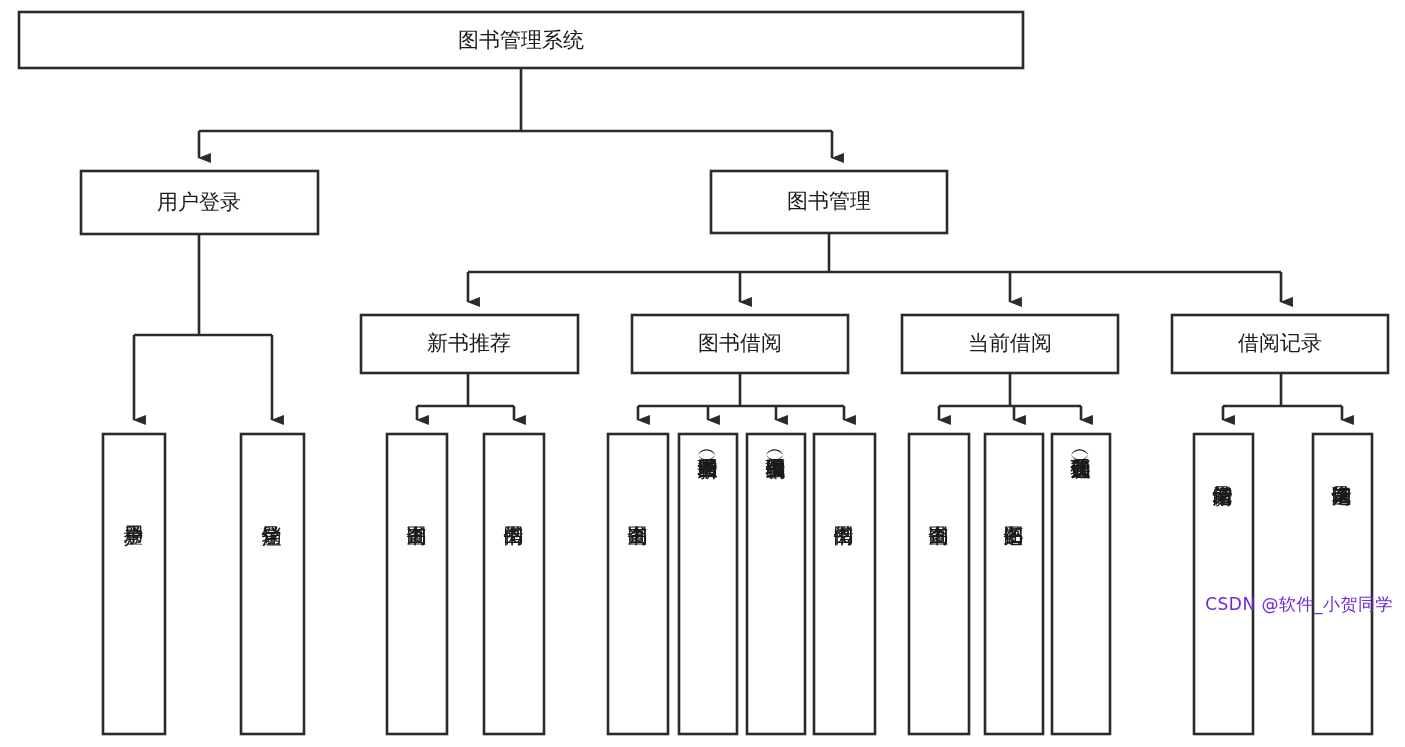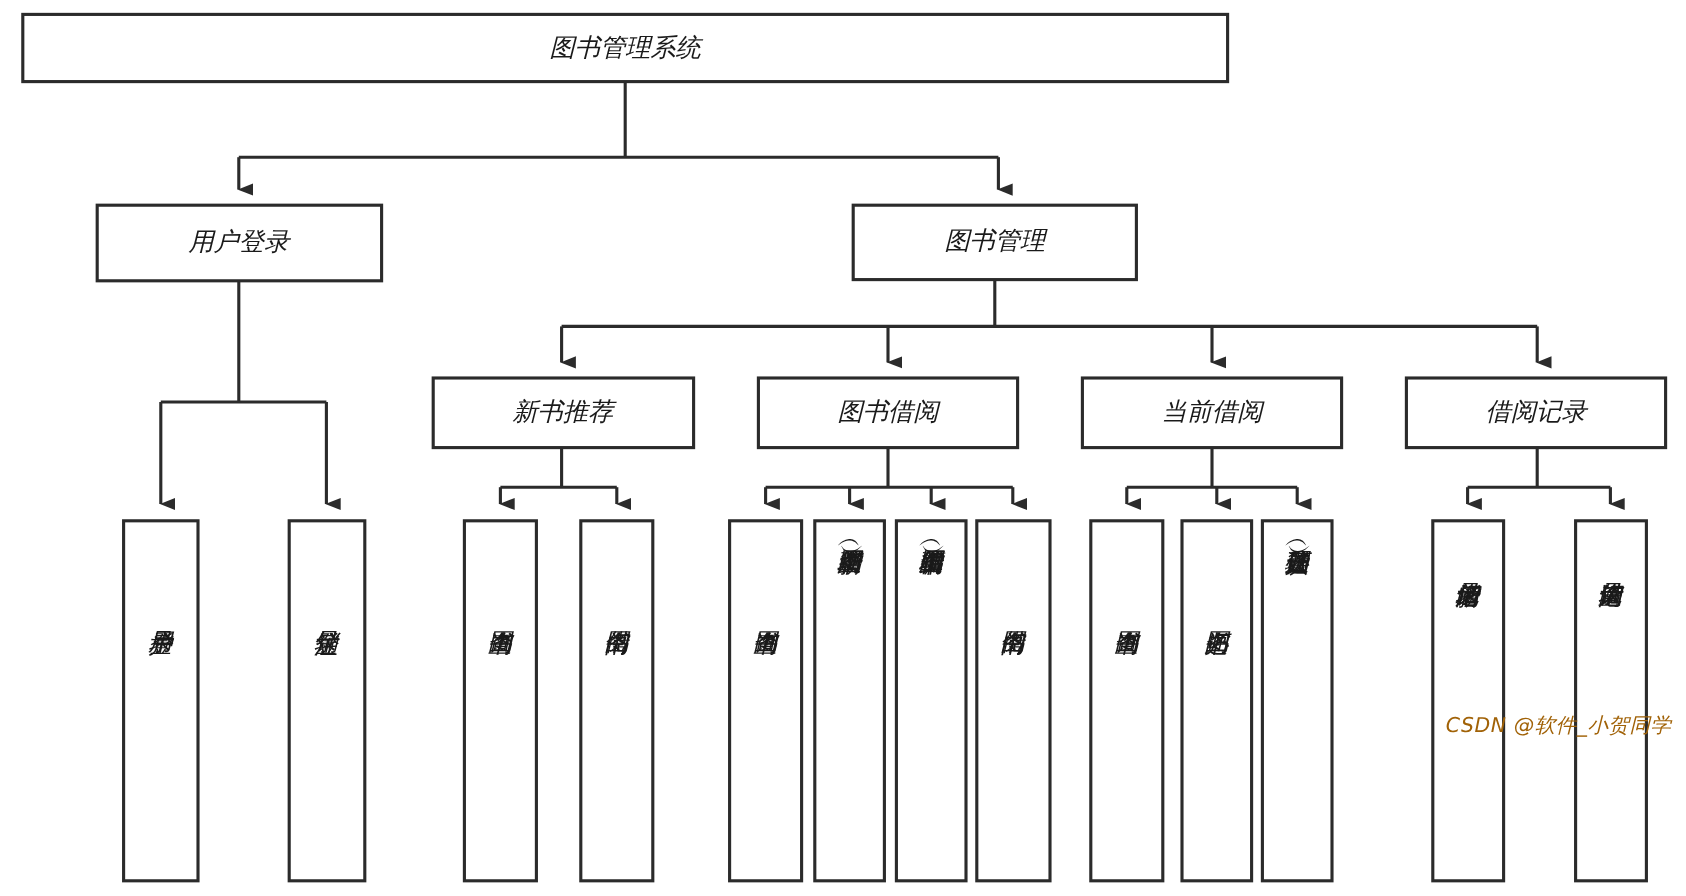--- a/index.html
+++ b/index.html
@@ -11,21 +11,20 @@
     width: 1405px;
     height: 747px;
     font-family: "DejaVu Sans", "Liberation Sans", sans-serif;
     overflow: hidden;
     position: relative;
   }
   #diagram-root {
     position: relative;
     width: 1405px;
     height: 622px;
-    font-style: italic;
   }
   svg.flow {
     position: absolute;
     top: 0;
     left: 0;
     width: 1405px;
     height: 747px;
     display: block;
   }
   .node-box {
@@ -52,21 +51,21 @@
     text-anchor: middle;
     font-family: "DejaVu Sans", "Liberation Sans", sans-serif;
     writing-mode: vertical-rl;
     glyph-orientation-vertical: 0;
   }
   .watermark {
     position: absolute;
     right: 12px;
     bottom: 6px;
     font-size: 17px;
-    color: #a16207;
+    color: #6d28d9;
     letter-spacing: 0.5px;
     white-space: nowrap;
     font-family: "DejaVu Sans", "Liberation Sans", sans-serif;
     pointer-events: none;
     text-align: center;
   }
 </style>
 </head>
 <body>
 

